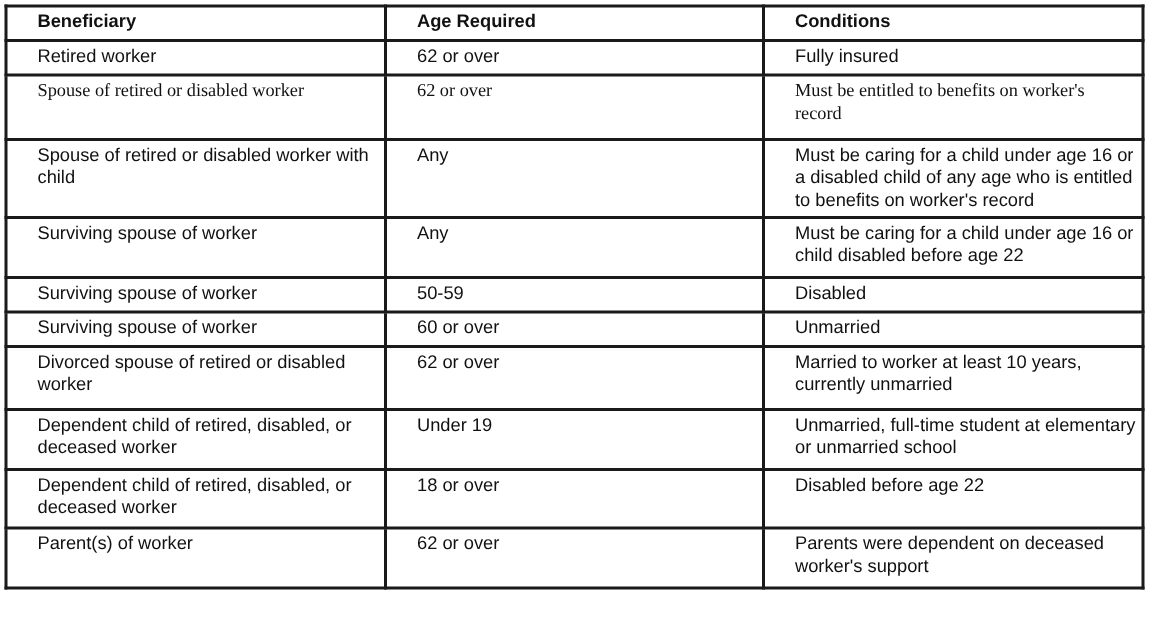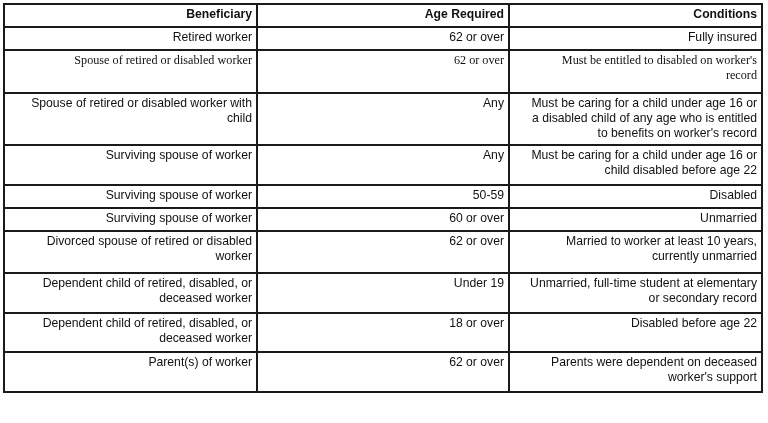--- a/index.html
+++ b/index.html
@@ -24,21 +24,21 @@
     }
     col.c1 { width: 253px; }
     col.c2 { width: 252px; }
     col.c3 { width: 253px; }
     th, td {
       border: 2px solid #1a1a1a;
       padding: 2px 4px 0 20px;
       font-size: 12.2px;
       line-height: 15px;
       vertical-align: top;
-      text-align: right;
+      text-align: left;
       font-weight: normal;
       overflow: hidden;
     }
     th { font-weight: bold; height: 19px; }
     tr.h21 td { height: 19px; margin-left: 16px; }
     tr.h22 td { height: 19px; }
     tr.h38 td { height: 35px; }
     tr.h39 td { height: 36px; }
     tr.h41 td { height: 38px; }
     tr.h42 td { height: 39px; font-family: Liberation Serif, serif; }
@@ -62,21 +62,21 @@
   </thead>
   <tbody>
     <tr class="h21">
       <td>Retired worker</td>
       <td>62 or over</td>
       <td>Fully insured</td>
     </tr>
     <tr class="h42">
       <td>Spouse of retired or disabled worker</td>
       <td>62 or over</td>
-      <td>Must be entitled to disabled on worker's record</td>
+      <td>Must be entitled to benefits on worker's record</td>
     </tr>
     <tr class="h51">
       <td>Spouse of retired or disabled worker with child</td>
       <td>Any</td>
       <td>Must be caring for a child under age 16 or a disabled child of any age who is entitled to benefits on worker's record</td>
     </tr>
     <tr class="h39">
       <td>Surviving spouse of worker</td>
       <td>Any</td>
       <td>Must be caring for a child under age 16 or child disabled before age 22</td>
@@ -92,21 +92,21 @@
       <td>Unmarried</td>
     </tr>
     <tr class="h41">
       <td>Divorced spouse of retired or disabled worker</td>
       <td>62 or over</td>
       <td>Married to worker at least 10 years, currently unmarried</td>
     </tr>
     <tr class="h39">
       <td>Dependent child of retired, disabled, or deceased worker</td>
       <td>Under 19</td>
-      <td>Unmarried, full-time student at elementary or secondary record</td>
+      <td>Unmarried, full-time student at elementary or unmarried school</td>
     </tr>
     <tr class="h38">
       <td>Dependent child of retired, disabled, or deceased worker</td>
       <td>18 or over</td>
       <td>Disabled before age 22</td>
     </tr>
     <tr class="h39">
       <td>Parent(s) of worker</td>
       <td>62 or over</td>
       <td>Parents were dependent on deceased worker's support</td>

